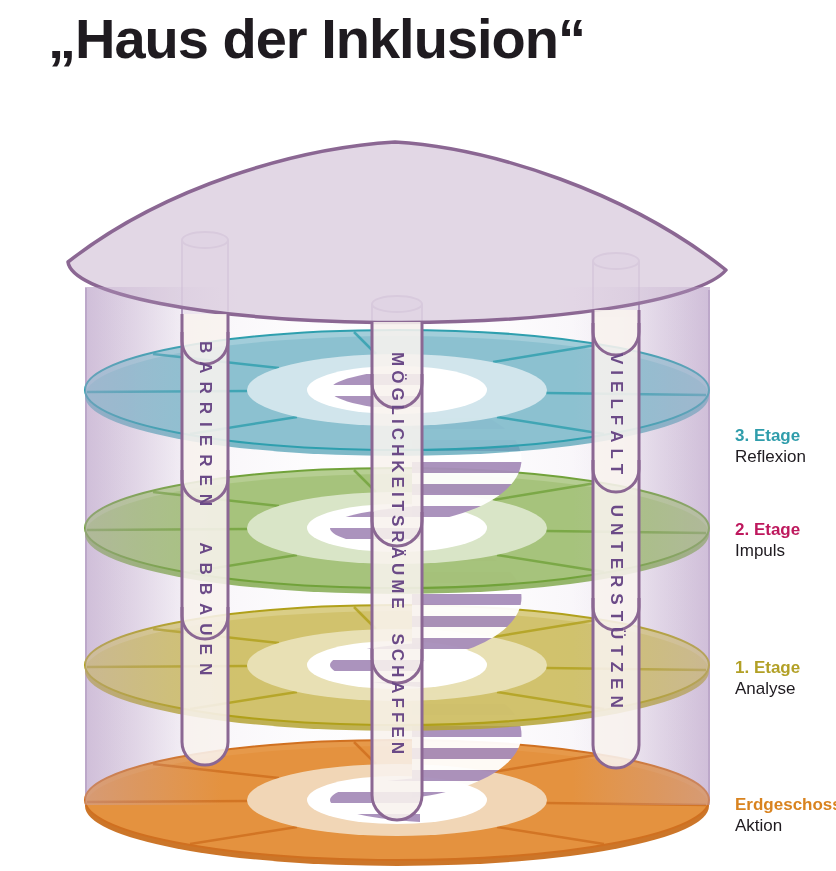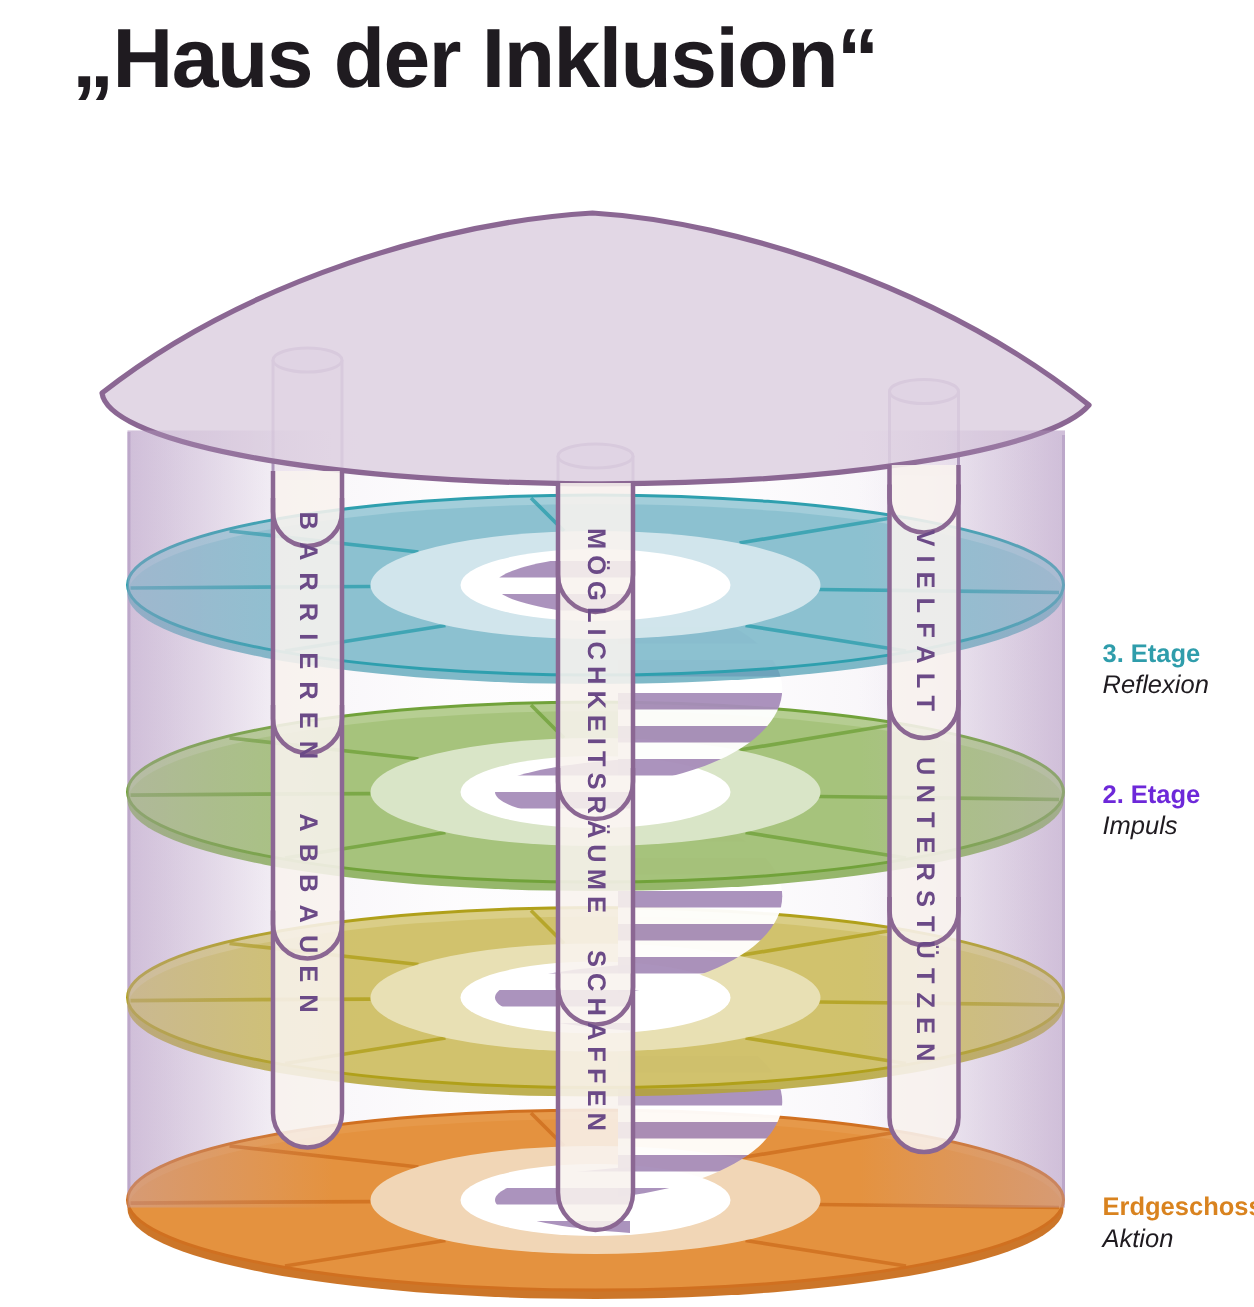--- a/index.html
+++ b/index.html
@@ -18,21 +18,21 @@
     font-weight:bold;color:#6b4a87;
     white-space:nowrap;
     line-height:24px;
     text-align:left;
   }
   .pillar-text.left{left:193px;top:341px;font-size:17px;letter-spacing:8px;word-spacing:16px;}
   .pillar-text.center{left:385px;top:352px;font-size:17px;letter-spacing:4px;word-spacing:12px;}
   .pillar-text.right{left:604px;top:353px;font-size:17px;letter-spacing:6px;word-spacing:14px;}
   .floor-label{position:absolute;left:735px;width:100px;line-height:21px;font-size:17px;}
   .floor-label .level{font-weight:bold;display:block;}
-  .floor-label .name{color:#1f1b20;display:block;font-style:italic;}
+  .floor-label .name{color:#1f1b20;display:block;}
   .fl-0{top:381px;margin-top:44px;} .fl-1{top:519px;} .fl-2{top:657px;} .fl-3{top:794px;}
 </style>
 </head>
 <body>
 
 <div class="page">
 
   <div class="title">„Haus der Inklusion“</div>
 
   <svg class="diagram-svg" width="836" height="871" viewBox="0 0 836 871">
@@ -185,21 +185,25 @@
 
   <div class="pillar-text left">BARRIEREN ABBAUEN</div>
   <div class="pillar-text center">MÖGLICHKEITSRÄUME SCHAFFEN</div>
   <div class="pillar-text right">VIELFALT UNTERSTÜTZEN</div>
 
   <div class="floor-label fl-0">
     <span class="level" style="color: rgb(47, 157, 171);">3. Etage</span>
     <span class="name">Reflexion</span>
   </div>
   <div class="floor-label fl-1">
-    <span class="level" style="color: #6d28d9;">2. Etage</span>
+    <span class="level" style="color: #be185d;">2. Etage</span>
     <span class="name">Impuls</span>
+  </div>
+  <div class="floor-label fl-2">
+    <span class="level" style="color: rgb(178, 160, 38);">1. Etage</span>
+    <span class="name">Analyse</span>
   </div>
   <div class="floor-label fl-3">
     <span class="level" style="color: rgb(217, 131, 31);">Erdgeschoss</span>
     <span class="name">Aktion</span>
   </div>
 
 </div>
 
 </body></html>

